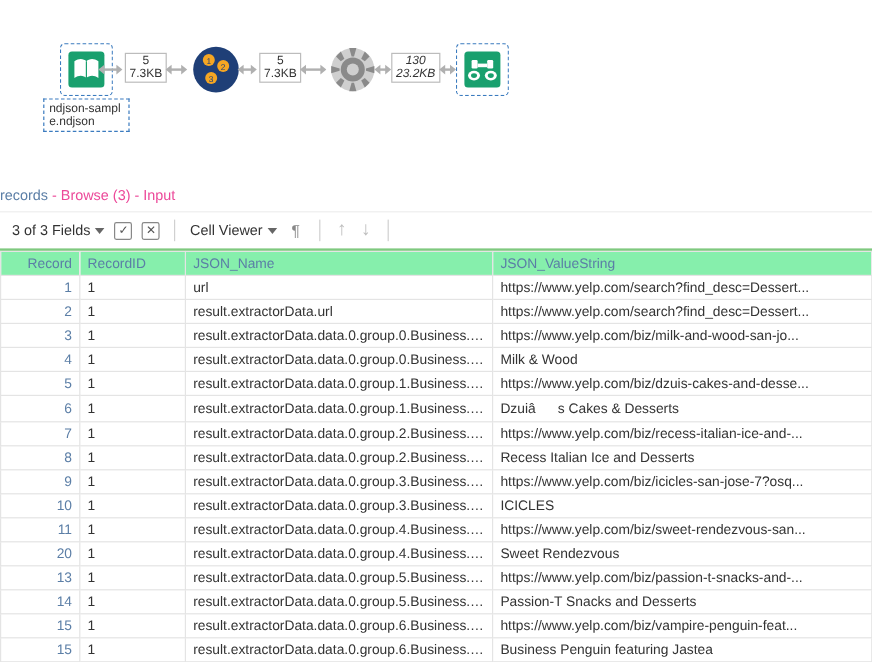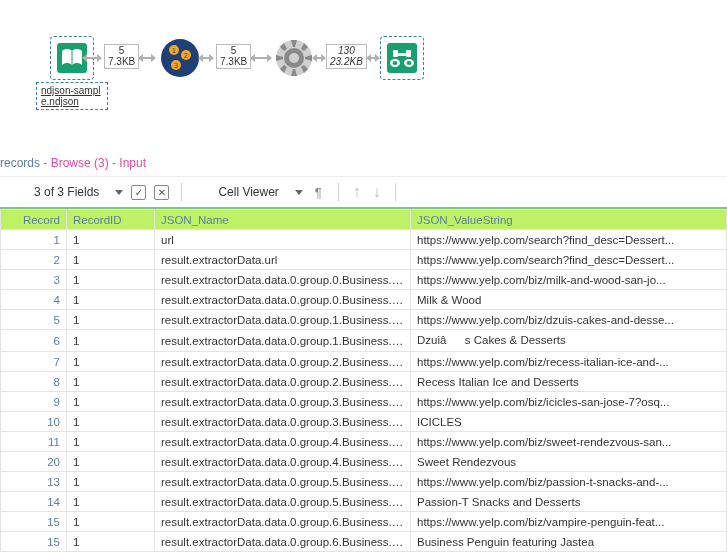--- a/index.html
+++ b/index.html
@@ -5,52 +5,52 @@
   * { margin: 0; padding: 0; box-sizing: border-box; }
   body { font-family: "Segoe UI", Arial, sans-serif; font-size: 12px; color: #333; background: #fff; width: 727px; height: 552px; overflow: hidden; }
 
   
   .canvas { position: relative; height: 150px; border-bottom: 1px solid #fff; }
 
   .tool-group { position: absolute; display: flex; flex-direction: column; align-items: center; }
   .tool-box { width: 44px; height: 44px; border: 1px solid #c8c8c8; border-radius: 4px; display: flex; align-items: center; justify-content: center; background: #fff; }
   .tool-box.selected { border: 1px dashed #3b7bbf; }
   .tool-label { margin-top: 2px; border: 1px solid #c8c8c8; font-size: 10px; padding: 2px 4px; max-width: 72px; word-break: break-all; text-align: left; line-height: 1.1; background: #fff; }
-  .tool-label.selected { border: 1px dashed #3b7bbf; text-decoration: underline; }
+  .tool-label.selected { border: 1px dashed #3b7bbf; }
 
   .conn { position: absolute; height: 2px; background: #b0b0b0; top: 57px; }
   .conn::before, .conn::after { content: ""; position: absolute; top: -3px; width: 0; height: 0; border-top: 4px solid transparent; border-bottom: 4px solid transparent; }
   .conn::before { left: -2px; border-right: 5px solid #b0b0b0; }
   .conn::after  { right: -2px; border-left: 5px solid #b0b0b0; }
 
   .edge-badge { position: absolute; top: 44px; border: 1px solid #bcbcbc; background: #fff; font-size: 10px; line-height: 1.05; text-align: center; padding: 1px 3px; }
   .edge-badge .row1 { display: block; }
   .edge-badge .row2 { display: block; }
 
   
   .svg-icon { display: block; }
 
   
   .results-hdr { padding: 6px 4px 6px 0; color: #5b7ea6; font-size: 12px; }
   .results-hdr .muted { color: #ec4899; }
 
   
   .toolbar { display: flex; align-items: center; padding: 6px 10px; gap: 8px; border-top: 1px solid #eee; border-bottom: 2px solid #7fc97f; }
   .toolbar .sep { width: 1px; height: 18px; background: #d0d0d0; margin: 0 4px; }
-  .dd { display: inline-flex; align-items: center; gap: 16px; cursor: pointer; margin-left: 24px; }
+  .dd { display: inline-flex; align-items: center; gap: 4px; cursor: pointer; }
   .caret { width: 0; height: 0; border-left: 4px solid transparent; border-right: 4px solid transparent; border-top: 5px solid #666; }
   .tb-icon { width: 15px; height: 15px; border: 1px solid #888; display: inline-flex; align-items: center; justify-content: center; font-size: 10px; color: #555; cursor: pointer; border-radius: 2px; }
   .tb-icon.nob { border: none; }
   .arrow-btn { color: #bdbdbd; font-size: 16px; cursor: pointer; padding: 0 2px; }
 
   
   .table-wrap { overflow: hidden; }
   table { border-collapse: collapse; width: 100%; table-layout: fixed; }
   th, td { border: 1px solid #e4e4e4; padding: 3px 6px; font-size: 11.5px; white-space: nowrap; overflow: hidden; text-overflow: ellipsis; height: 20px; }
-  th { background: #bef264; color: #5b7ea6; font-weight: 400; text-align: left; }
+  th { background: #86efac; color: #5b7ea6; font-weight: 400; text-align: left; }
   th.rec, td.rec { text-align: right; color: #5b7ea6; }
   col.c-rec { width: 66px; }
   col.c-id  { width: 88px; }
   col.c-name{ width: 256px; }
   col.c-val {}
 </style>
 </head>
 <body>
 
 <div class="canvas">

